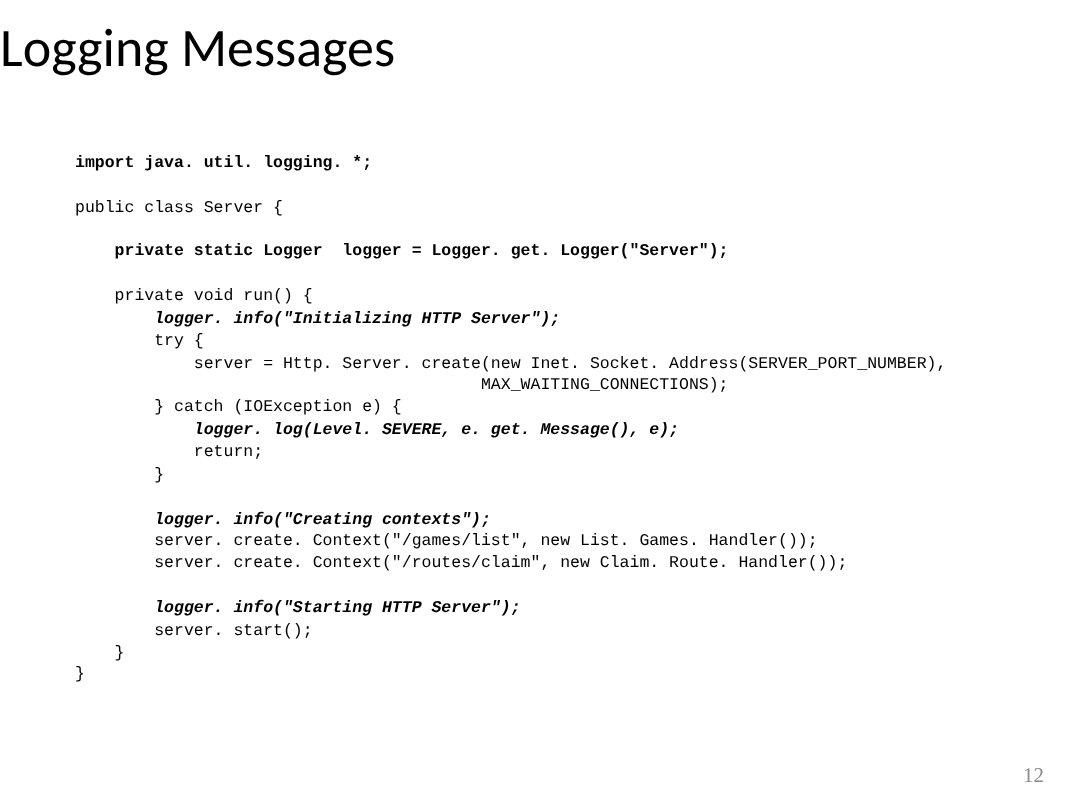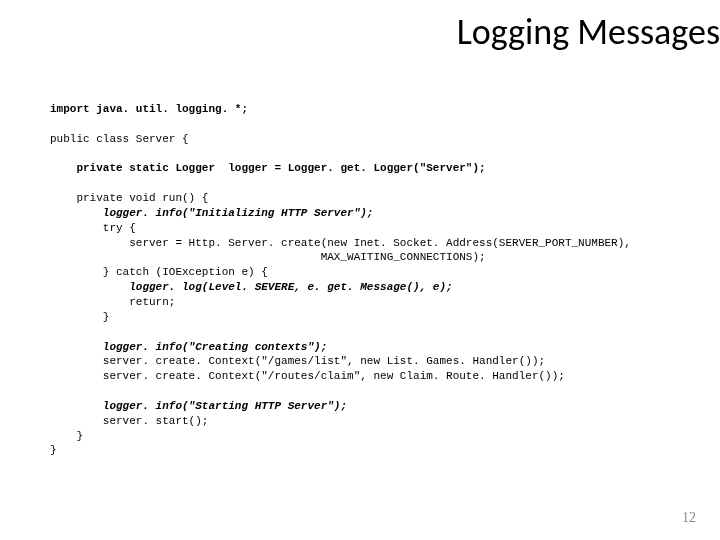--- a/index.html
+++ b/index.html
@@ -15,21 +15,21 @@
     width: 720px;
     height: 540px;
     position: relative;
     box-sizing: border-box;
   }
   .title {
     font-family: Calibri, Arial, sans-serif;
     font-size: 36px;
     font-weight: 400;
     color: #000;
-    text-align: right;
+    text-align: left;
     padding-top: 10px;
     padding-bottom: 18px;
   }
   .code {
     font-family: "Courier New", Courier, monospace;
     font-size: 11px;
     line-height: 1.35;
     white-space: pre;
     color: #000;
     padding-left: 50px;

